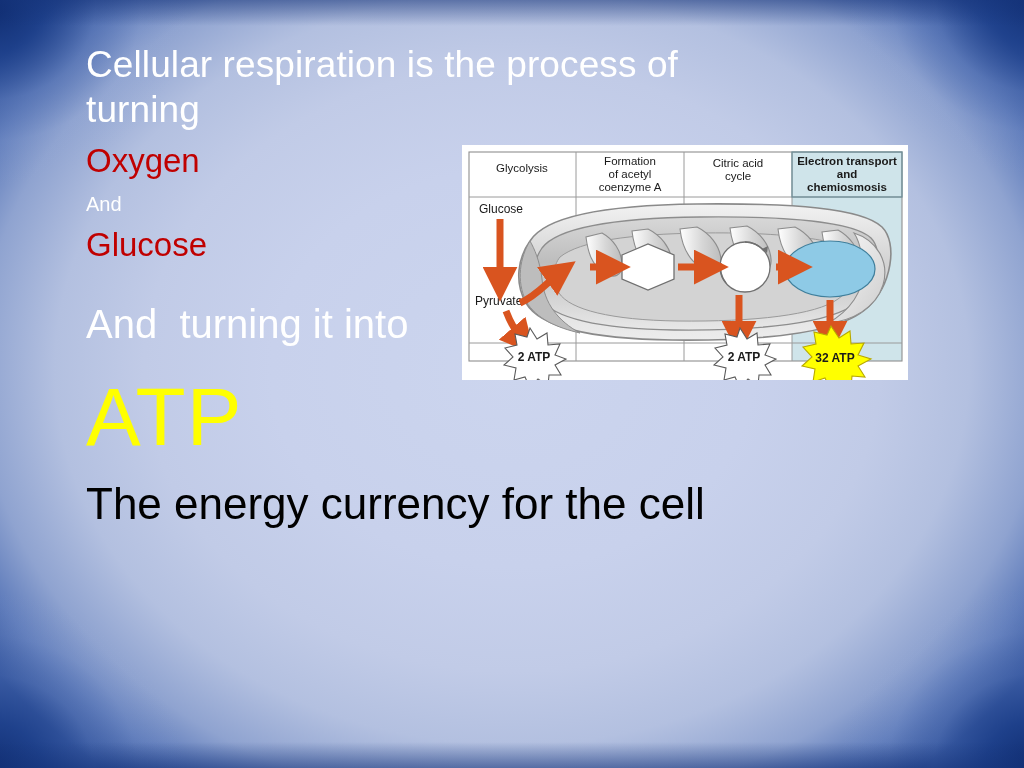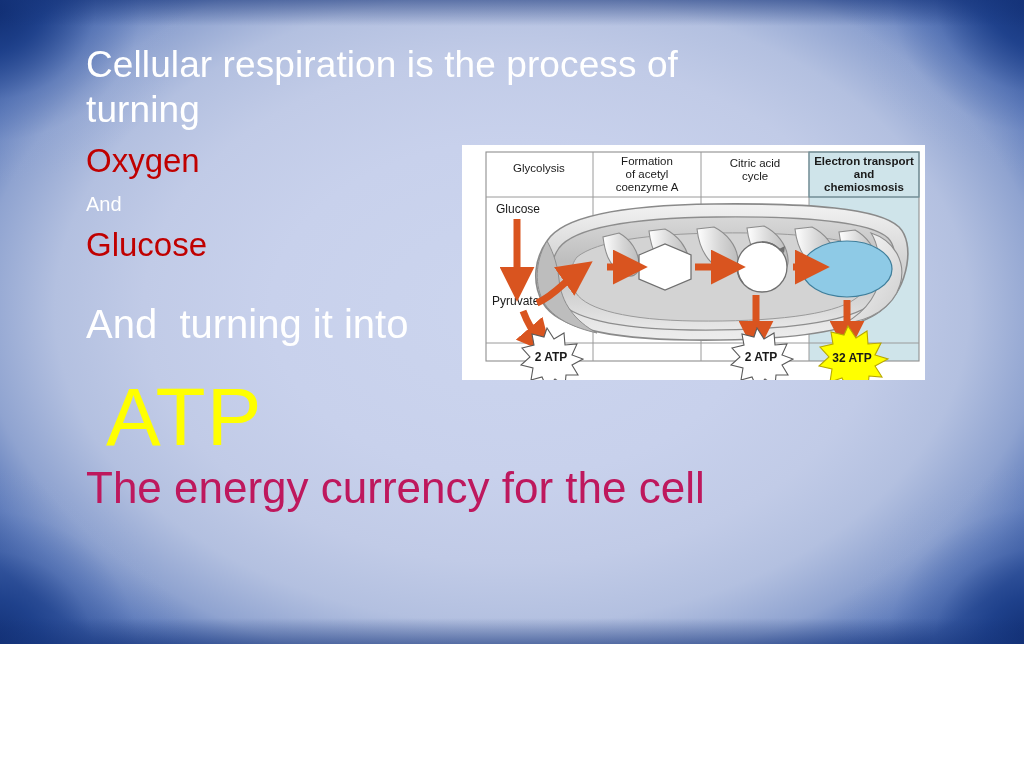--- a/index.html
+++ b/index.html
@@ -9,21 +9,21 @@
   body {
     width: 1024px;
     height: 768px;
     overflow: hidden;
     font-family: "Liberation Sans", sans-serif;
   }
 
   #slide {
     position: relative;
     width: 1024px;
-    height: 644px;
+    height: 768px;
     overflow: hidden;
     background: #c4cee9;
   }
 
   
   .bg-base {
     position: absolute;
     inset: 0;
     background:
       radial-gradient(ellipse 62% 68% at 50% 48%,
@@ -126,39 +126,37 @@
     color: #ffffff;
     margin-top: 38px;
     line-height: 1.1;
   }
   .l-atp {
     font-size: 82px;
     color: #ffff00;
     margin-top: 28px;
     line-height: 1.05;
     letter-spacing: 1px;
-    margin-left: 20px;
   }
   .l-currency {
     font-size: 44px;
-    color: #be185d;
-    margin-top: 4px;
+    color: #000000;
+    margin-top: 20px;
     line-height: 1.1;
   }
 
   
   #diagram {
     position: absolute;
     left: 462px;
     top: 145px;
     width: 446px;
     height: 235px;
     background: #ffffff;
     z-index: 6;
-    padding-left: 17px;
   }
   #diagram svg { display: block; }
 </style>
 </head>
 <body>
 
 <div id="slide">
 
   <div class="bg-base"></div>
   <div class="bg-corner tl"></div>

